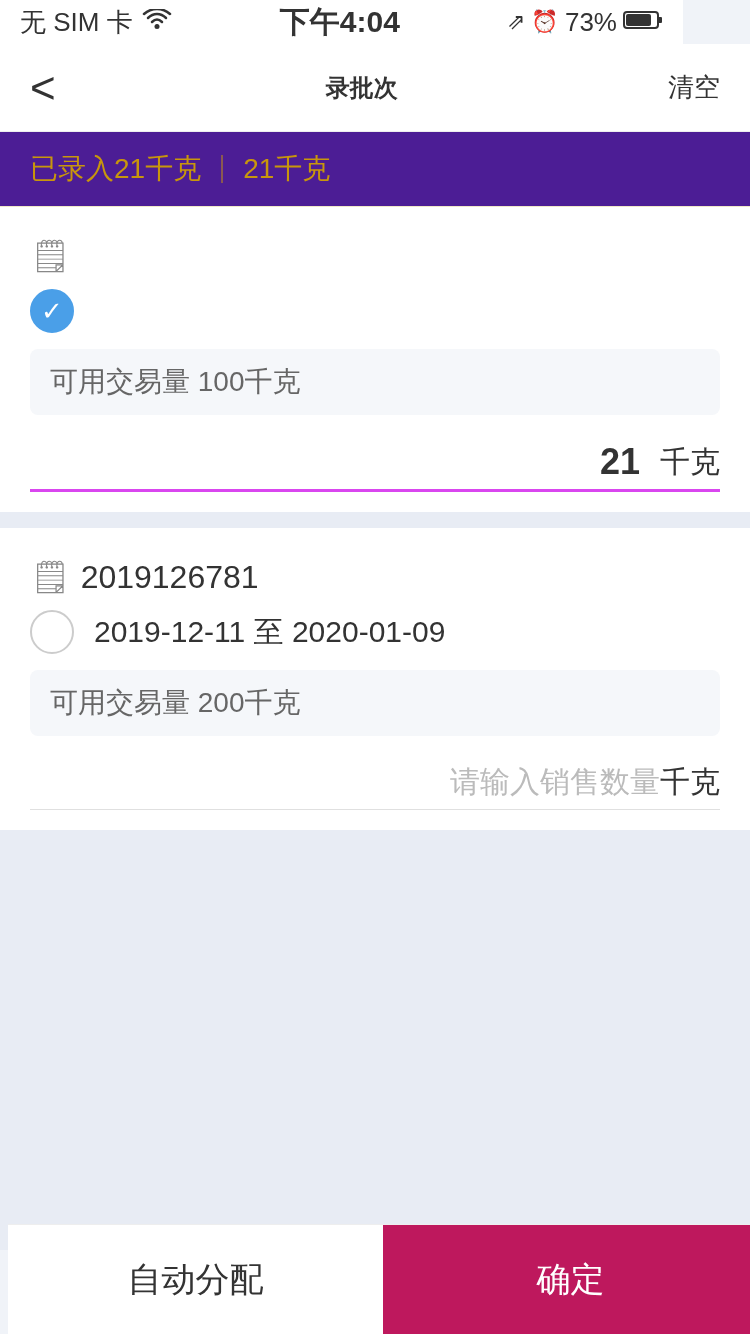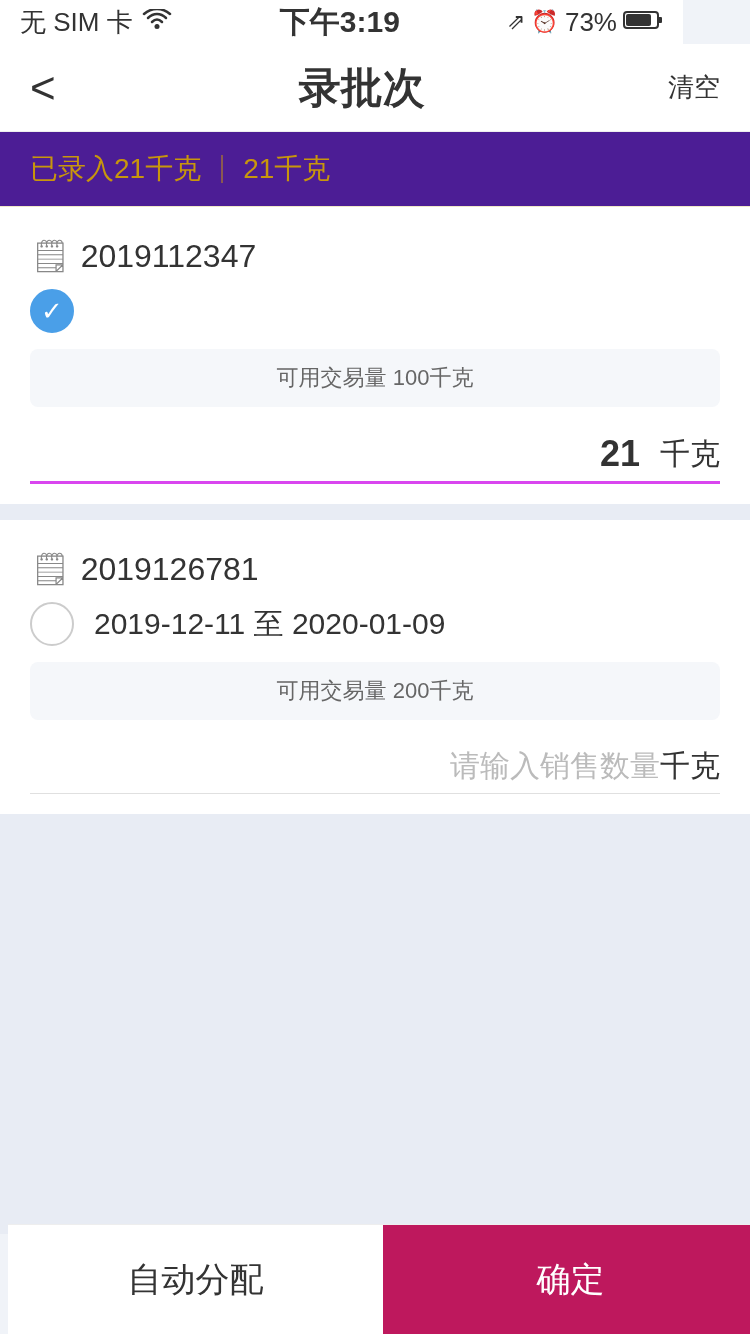--- a/index.html
+++ b/index.html
@@ -54,21 +54,21 @@
       padding: 0 30px;
       border-bottom: 1px solid #eee;
     }
     .nav-back {
       font-size: 44px;
       color: #333;
       line-height: 1;
       cursor: pointer;
     }
     .nav-title {
-      font-size: 42px;
+      font-size: 24px;
       font-weight: 600;
       color: #333;
     }
     .nav-clear {
       font-size: 26px;
       color: #333;
       cursor: pointer;
     }
 
     
@@ -142,24 +142,23 @@
     }
     .batch-date {
       font-size: 30px;
       color: #333;
     }
 
     .batch-available {
       background: #f5f7fa;
       border-radius: 8px;
       padding: 14px 20px;
-      font-size: 22px;
+      font-size: 28px;
       color: #666;
       margin-bottom: 10px;
-      text-align: center;
     }
 
     .batch-amount-row {
       display: flex;
       align-items: center;
       justify-content: flex-end;
       gap: 20px;
       padding: 16px 0 6px 0;
       border-bottom: 3px solid #d946ef;
     }
@@ -248,21 +247,21 @@
     <span>
       <svg viewBox="0 0 32 22" width="32" height="22" fill="none">
         <path d="M16 17 Q16 17 16 17" stroke="#333" stroke-width="3" stroke-linecap="round"></path>
         <path d="M11 13 Q13.5 10.5 16 10.5 Q18.5 10.5 21 13" stroke="#333" stroke-width="2.5" stroke-linecap="round" fill="none"></path>
         <path d="M7 9 Q11 5 16 5 Q21 5 25 9" stroke="#333" stroke-width="2.5" stroke-linecap="round" fill="none"></path>
         <path d="M3 5 Q8.5 0 16 0 Q23.5 0 29 5" stroke="#333" stroke-width="2.5" stroke-linecap="round" fill="none"></path>
         <circle cx="16" cy="17.5" r="2.5" fill="#333"></circle>
       </svg>
     </span>
   </div>
-  <div class="status-bar-center">下午3:19</div>
+  <div class="status-bar-center">下午4:04</div>
   <div class="status-bar-right">
     <span style="font-size:22px;">⇗</span>
     <span style="font-size:22px;">⏰</span>
     <span>73%</span>
     <span>
       <svg width="40" height="22" viewBox="0 0 40 22">
         <rect x="1" y="3" width="34" height="16" rx="3" ry="3" fill="none" stroke="#333" stroke-width="2"></rect>
         <rect x="35" y="8" width="4" height="6" rx="1" fill="#333"></rect>
         <rect x="3" y="5" width="25" height="12" rx="2" fill="#333"></rect>
       </svg>
@@ -280,21 +279,20 @@
 
   <div class="info-banner">
     <span class="info-banner-item">已录入21千克</span>
     <div class="info-banner-divider"></div>
     <span class="info-banner-item">21千克</span>
   </div>
 
   <div class="batch-card">
     <div class="batch-header">
       <span class="batch-doc-icon">🗒</span>
-      <span class="batch-id">2019112347</span>
     </div>
     <div class="batch-date-row">
       <div class="batch-checkbox checked">
         <span class="checkmark">✓</span>
       </div>
     </div>
     <div class="batch-available">可用交易量 100千克</div>
     <div class="batch-amount-row">
       <span class="batch-amount-value">21</span>
       <span class="batch-amount-unit">千克</span>

